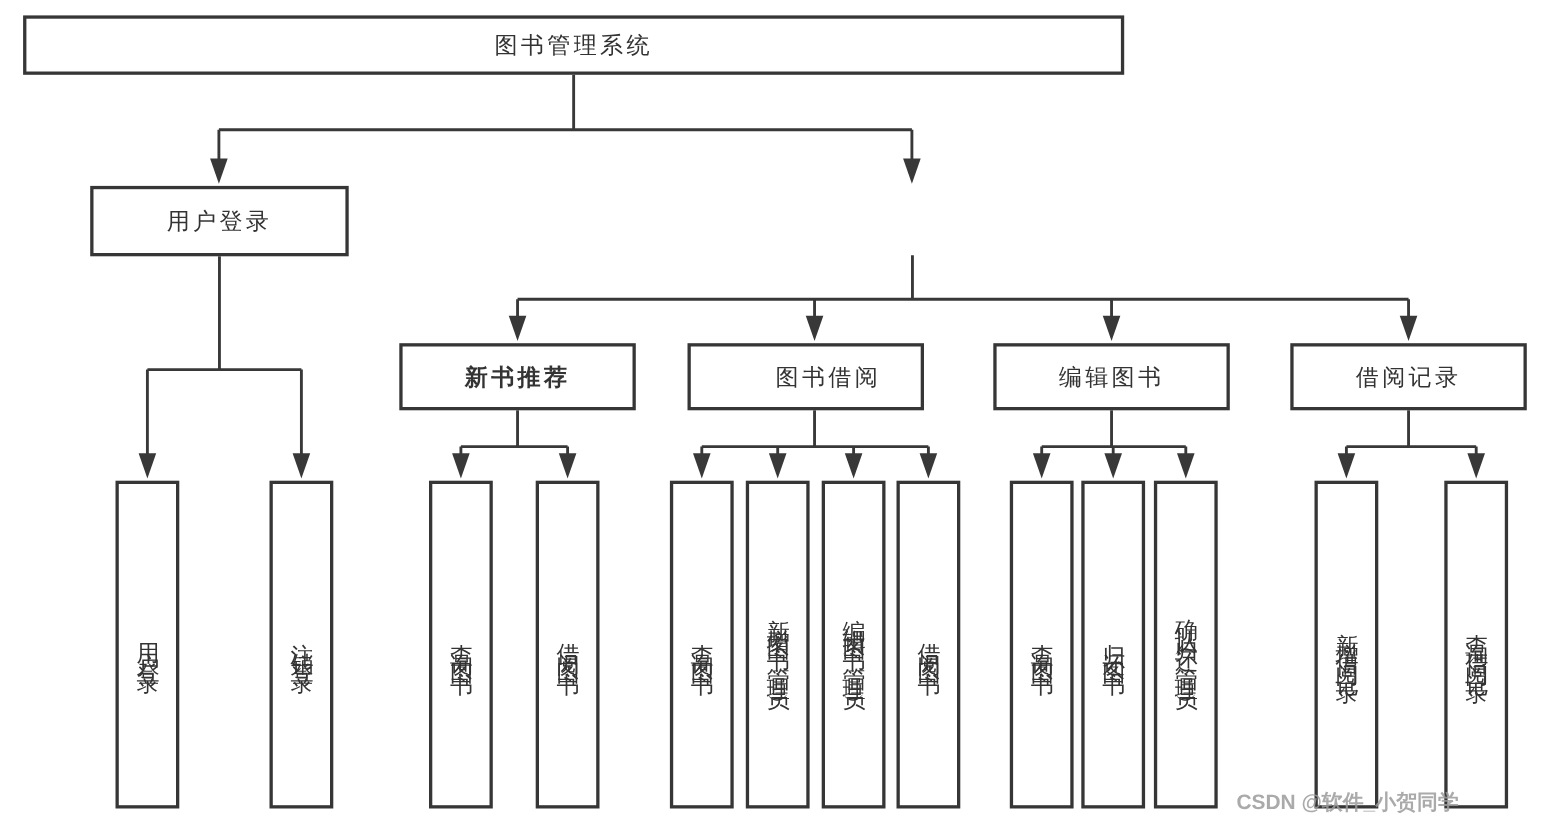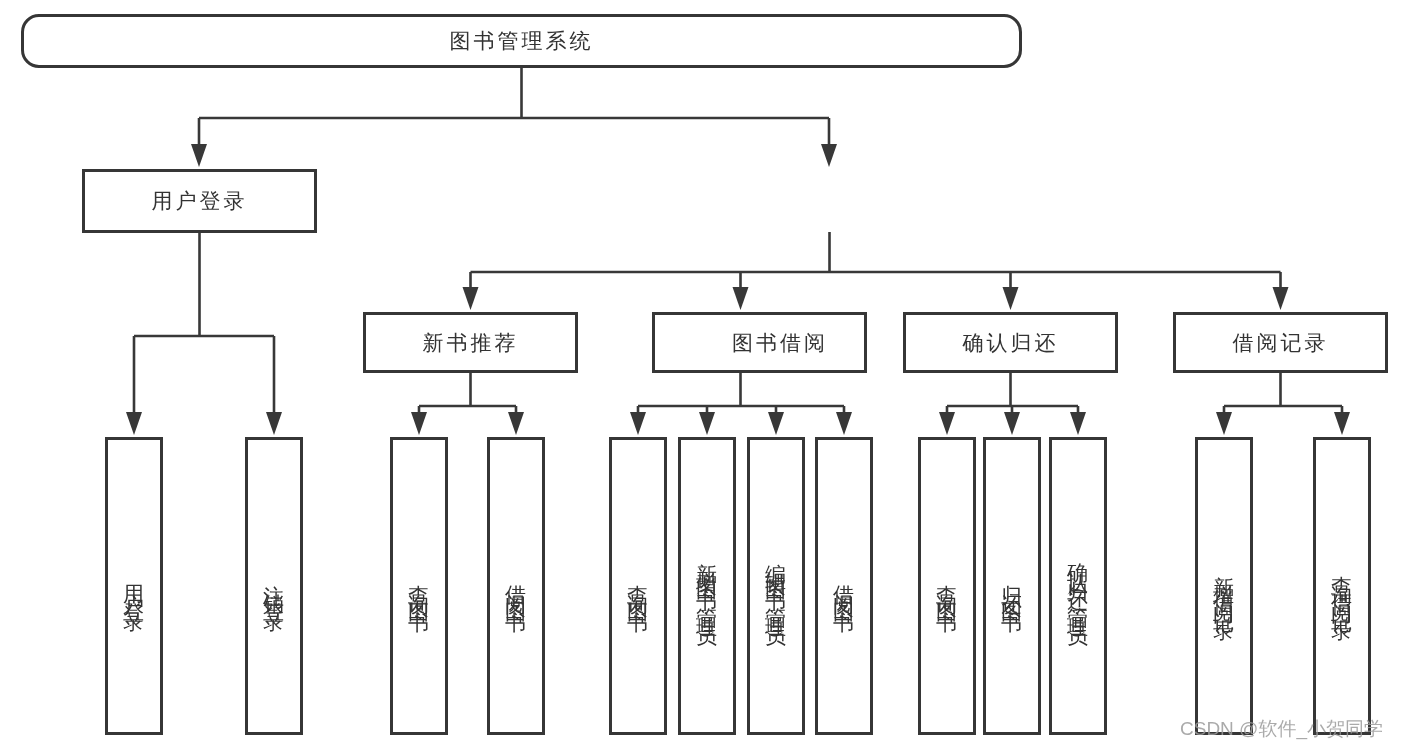--- a/index.html
+++ b/index.html
@@ -42,46 +42,47 @@
     color: var(--text);
     display: flex;
     align-items: center;
     justify-content: center;
   }
   .hnode {
     font-size: 21px;
     letter-spacing: 3px;
     white-space: nowrap;
   }
-  .root  { left: 21px;  top: 14px;  width: 1001px; height: 54px; border-radius: 18px; }
+  .root  { left: 21px;  top: 14px;  width: 1001px; height: 54px; }
   .l2    { top: 169px; width: 235px; height: 64px; }
   .l2a   { left: 82px; }
   .l2b   { left: 712px; }
   .l3    { top: 312px; width: 215px; height: 61px; }
-  .l3a   { left: 363px; }
-  .l3b   { left: 652px; padding-left: 41px; }
+  .l3a   { left: 363px; font-weight: bold; }
+  .l3b   { left: 625px; padding-left: 41px; }
   .l3c   { left: 903px; }
   .l3d   { left: 1173px; text-align: right; }
   .leaf {
     top: 437px; width: 58px; height: 298px;
     writing-mode: vertical-rl;
     text-orientation: mixed;
     font-size: 21px;
     letter-spacing: 9px;
     line-height: 1;
     white-space: nowrap;
   }
   .watermark {
     position: absolute;
-    left: 1180px; top: 716px;
+    left: 1124px; top: 716px;
     font-size: 19px;
     color: var(--watermark);
     opacity: 0.85;
     white-space: nowrap;
     z-index: 5;
+    font-weight: bold;
   }
 </style>
 </head>
 <body>
 
 <div class="diagram">
 
   <svg class="wires" viewBox="0 0 1405 747" aria-hidden="true">
 
     <g>
@@ -131,21 +132,21 @@
       <polygon points="1334,412 1350,412 1342,435"></polygon>
     </g>
   </svg>
 
   <div class="node hnode root">图书管理系统</div>
 
   <div class="node hnode l2 l2a">用户登录</div>
 
   <div class="node hnode l3 l3a">新书推荐</div>
   <div class="node hnode l3 l3b">图书借阅</div>
-  <div class="node hnode l3 l3c">确认归还</div>
+  <div class="node hnode l3 l3c">编辑图书</div>
   <div class="node hnode l3 l3d">借阅记录</div>
 
   <div class="node leaf" style="left:105px">用户登录</div>
   <div class="node leaf" style="left:245px">注销登录</div>
 
   <div class="node leaf" style="left:390px">查询图书</div>
   <div class="node leaf" style="left:487px">借阅图书</div>
 
   <div class="node leaf" style="left:609px">查询图书</div>
   <div class="node leaf" style="left:678px">新增图书（管理员）</div>

